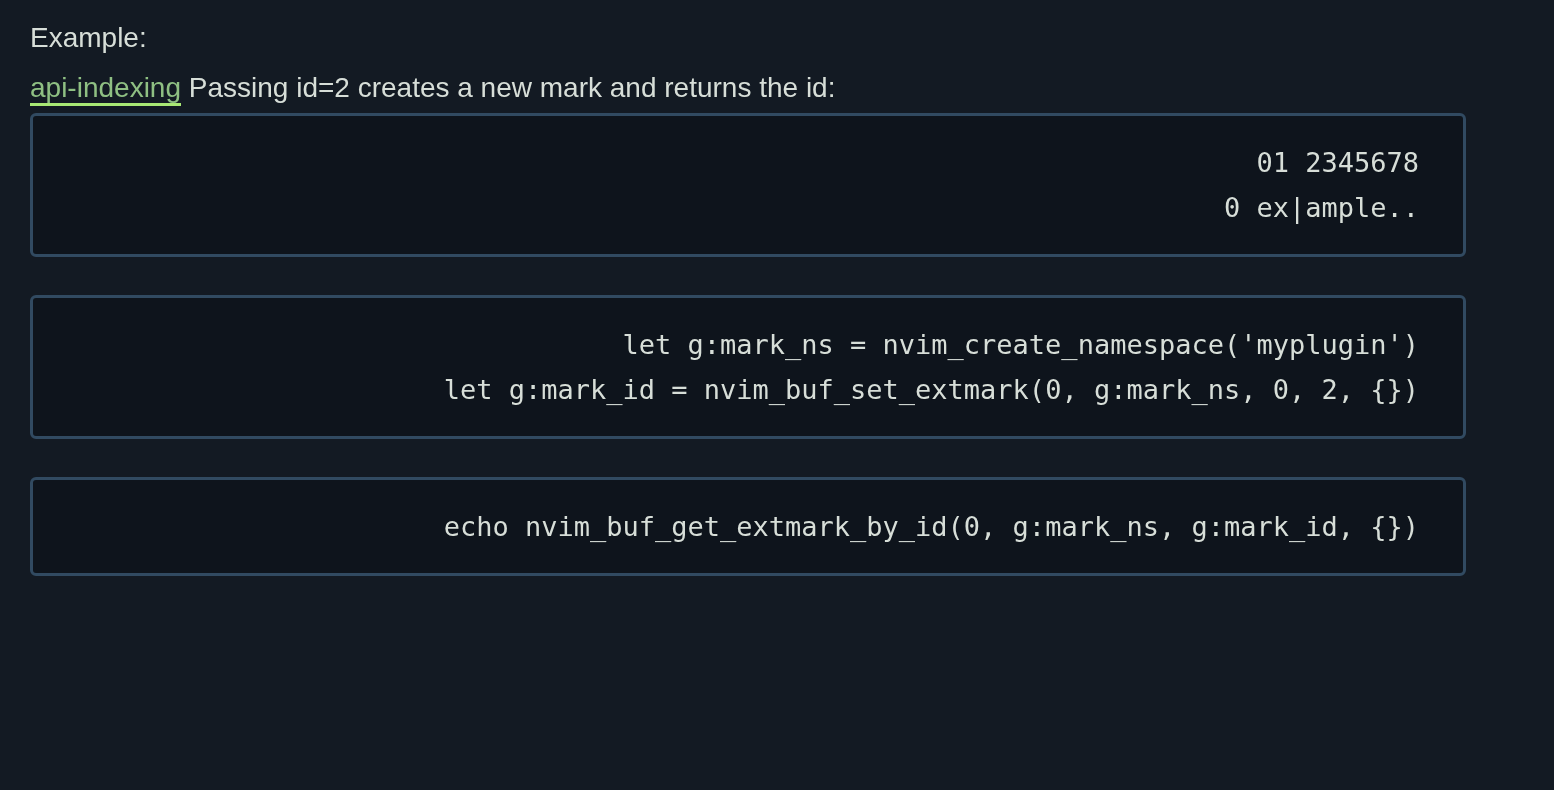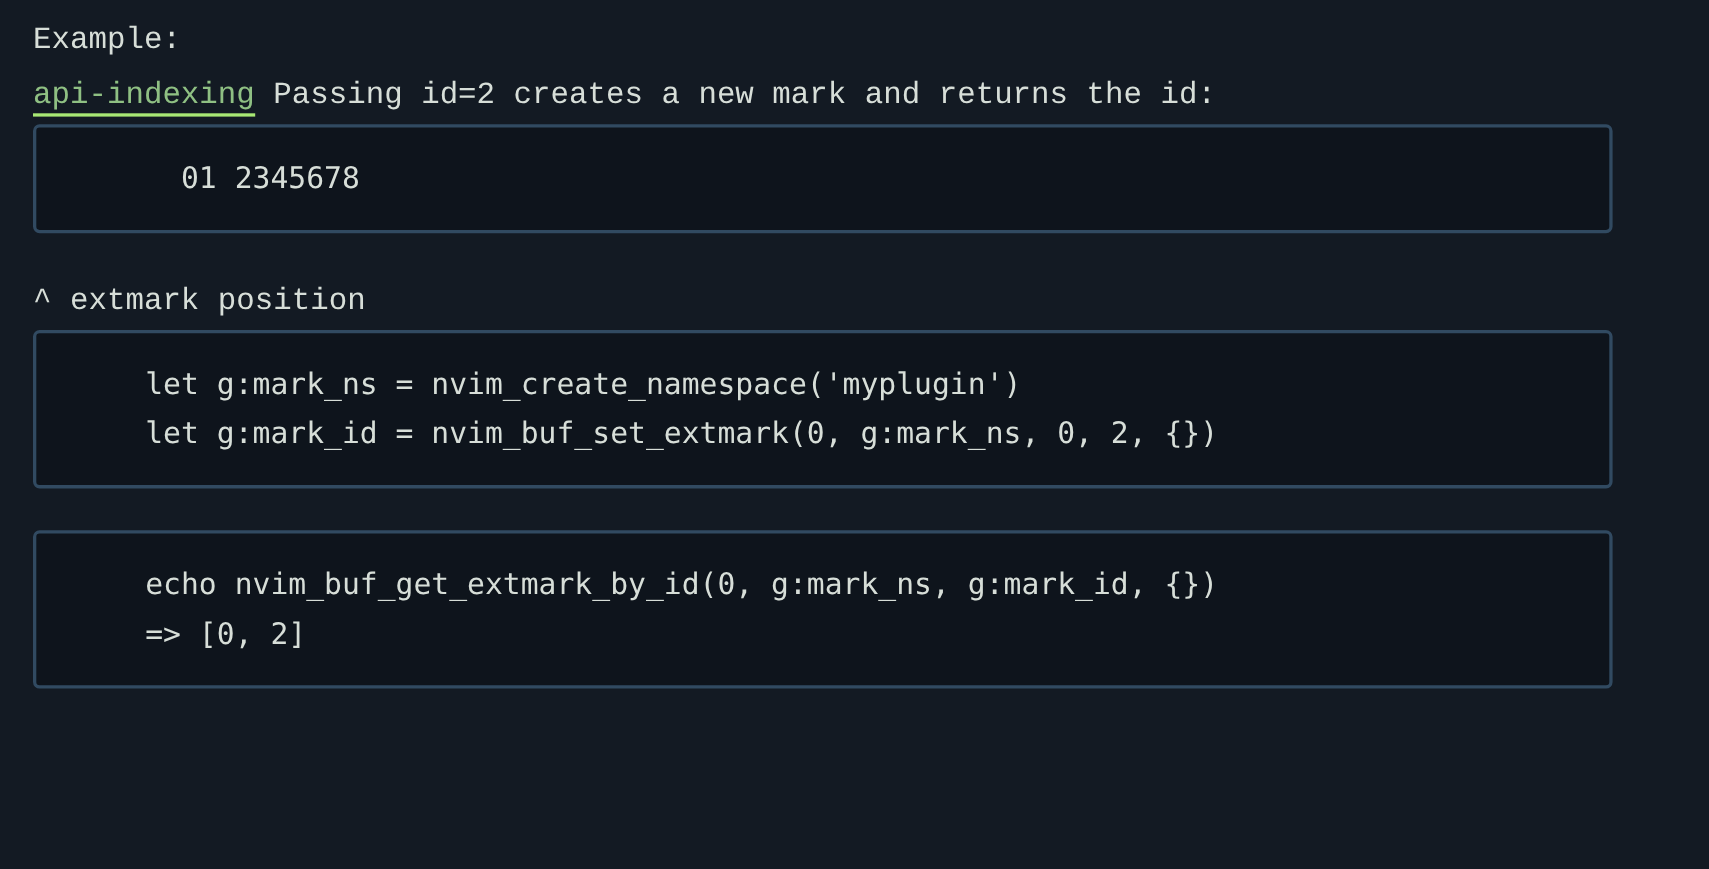--- a/index.html
+++ b/index.html
@@ -19,38 +19,39 @@
     width: 1554px;
     height: 790px;
     overflow: hidden;
     background: var(--page-background);
   }
   .content {
     padding: 13px 88px 0 30px;
   }
   .para {
     margin: 0;
-    font-family: Liberation Mono, monospace;
+    font-family: Liberation Sans, sans-serif;
     font-size: 28px;
     line-height: 50px;
     font-weight: 400;
     color: var(--text);
   }
   .help-link {
     color: var(--link-text);
     text-decoration: none;
     border-bottom: 3px solid var(--link-underline);
     cursor: pointer;
   }
   .codeblock {
     background: var(--code-background);
     border: 3px solid var(--code-border);
     border-radius: 6px;
-    padding: 24px 34px;
+    padding: 24px 44px;
     margin: 0 0 38px 0;
+    text-align: right;
   }
   .code-line {
     font-family: "DejaVu Sans Mono", monospace;
     font-size: 27px;
     line-height: 45px;
     white-space: pre;
     color: var(--text);
   }
 </style>
 </head>
@@ -58,28 +59,27 @@
 
 <div class="content">
 
   <p class="para">Example:</p>
 
 
   <p class="para"><a class="help-link">api-indexing</a><span> Passing id=2 creates a new mark and returns the id:</span></p>
 
   <div class="codeblock">
     <div class="code-line">      01 2345678</div>
+    <div class="code-line">    0 ex|ample..</div>
   </div>
 
-  <p class="para">^ extmark position</p>
 
   <div class="codeblock">
     <div class="code-line">    let g:mark_ns = nvim_create_namespace('myplugin')</div>
     <div class="code-line">    let g:mark_id = nvim_buf_set_extmark(0, g:mark_ns, 0, 2, {})</div>
   </div>
 
 
   <div class="codeblock">
     <div class="code-line">    echo nvim_buf_get_extmark_by_id(0, g:mark_ns, g:mark_id, {})</div>
-    <div class="code-line">    =&gt; [0, 2]</div>
   </div>
 
 </div>
 
 </body></html>

